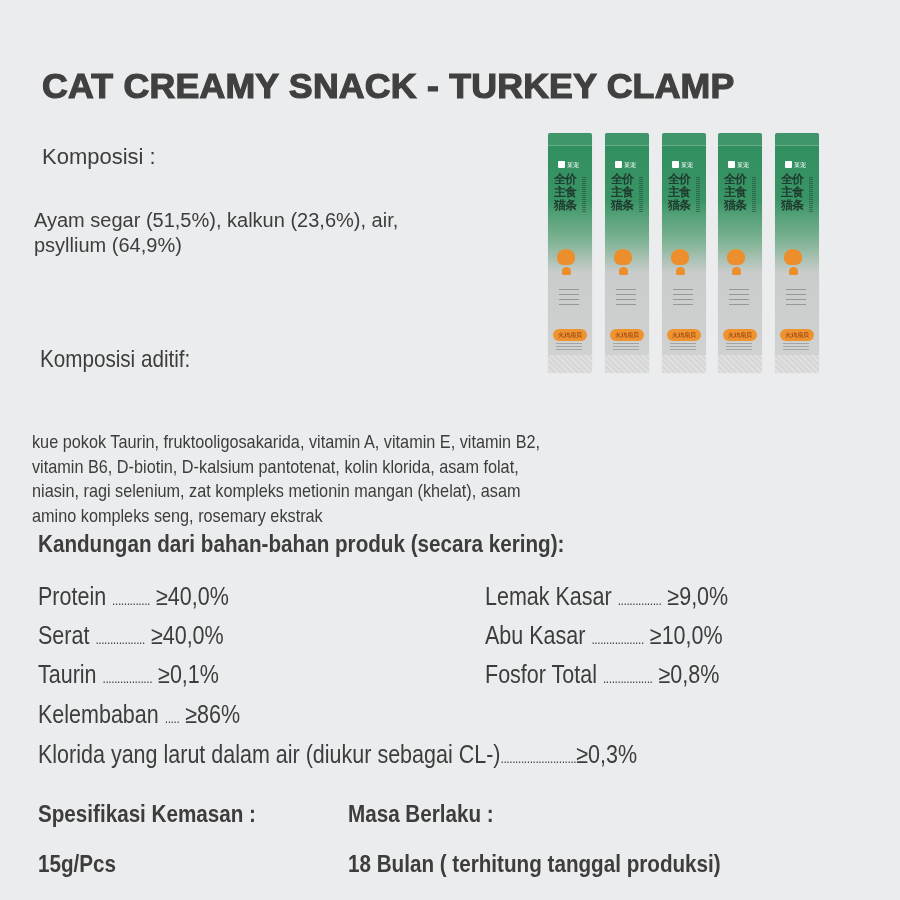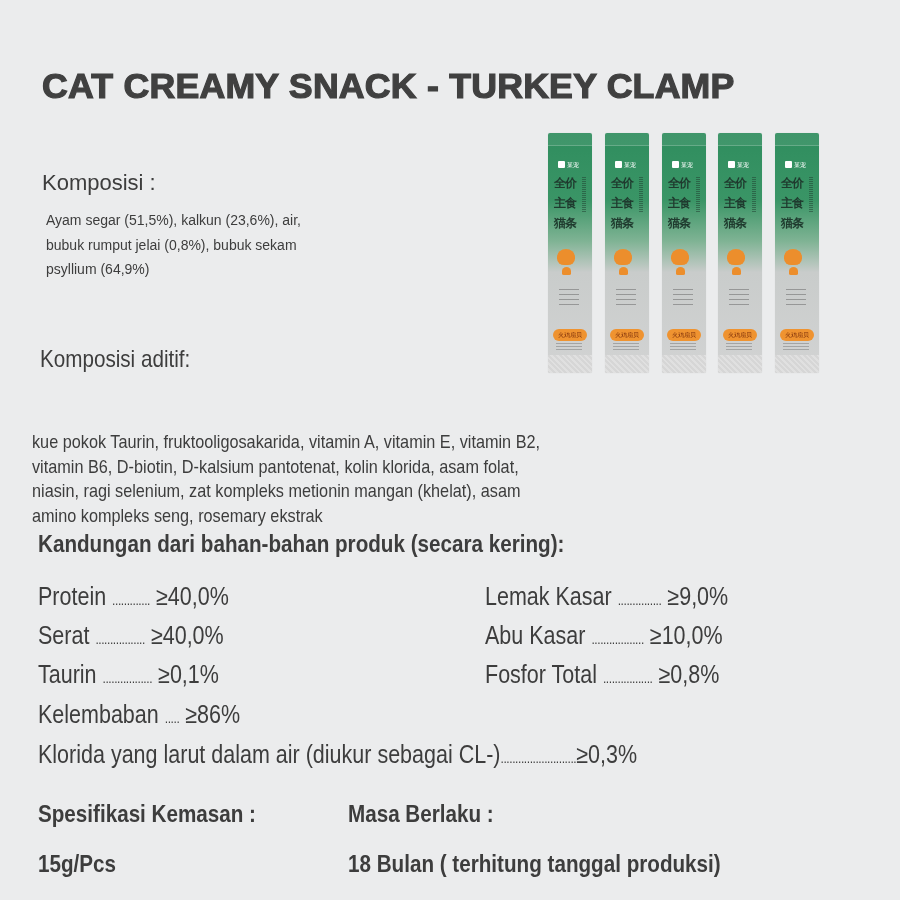--- a/index.html
+++ b/index.html
@@ -13,26 +13,26 @@
     .title {
       position: absolute; left: 42px; top: 66px;
       font-family: "Liberation Sans", sans-serif;
       font-weight: 900; font-size: 35px; letter-spacing: 0.2px;
       color: #404040;
       transform: scaleX(1.02); transform-origin: left top;
       -webkit-text-stroke: 1.2px #404040;
       white-space: nowrap;
     }
     .komp-label {
-      position: absolute; left: 42px; top: 170px;
+      position: absolute; left: 42px; top: 144px;
       font-size: 22px; color: #3d3d3d;
     }
     .komp-text {
-      position: absolute; left: 46px; top: 208px; width: 490px;
-      font-size: 14px; line-height: 24.5px; color: #3d3d3d;
+      position: absolute; left: 34px; top: 208px; width: 490px;
+      font-size: 20px; line-height: 24.5px; color: #3d3d3d;
     }
     .cond {
       font-family: "Liberation Sans", sans-serif;
       transform-origin: left top;
       white-space: nowrap;
     }
     .aditif-label {
       position: absolute; left: 40px; top: 345px;
       font-size: 24px; transform: scaleX(0.86);
     }
@@ -72,21 +72,21 @@
     }
     .sachet .logo {
       position: absolute; left: 10px; top: 28px; width: 7px; height: 7px;
       background: #fff; border-radius: 1px;
     }
     .sachet .brand {
       position: absolute; left: 19px; top: 28px; font-size: 6px; color: #fff;
     }
     .sachet .cn {
       position: absolute; left: 6px; top: 40px; width: 28px;
-      font-size: 12px; line-height: 20px; font-weight: bold; color: #1f3a2e;
+      font-size: 12px; line-height: 13px; font-weight: bold; color: #1f3a2e;
       font-family: "DejaVu Sans", sans-serif;
       letter-spacing: -1px;
     }
     .sachet .en {
       position: absolute; left: 34px; top: 44px; width: 4px; height: 36px;
       background: repeating-linear-gradient(to bottom, #1f3a2e 0 1px, transparent 1px 2px);
       opacity: 0.5;
     }
     .sachet .turkey {
       position: absolute; left: 9px; top: 116px; width: 18px; height: 16px;
@@ -114,21 +114,20 @@
     }
   </style>
 </head>
 <body>
 
 <div class="title">CAT CREAMY SNACK - TURKEY CLAMP</div>
 
 <div class="komp-label">Komposisi :</div>
 <div class="komp-text">
   <div>Ayam segar (51,5%), kalkun (23,6%), air,</div>
-  <div>bubuk rumput jelai (0,8%), bubuk sekam</div>
   <div>psyllium (64,9%)</div>
 </div>
 
 <div class="sachets">
   <div class="sachet" style="left:2px">
     <div class="crimp-top"></div>
     <div class="logo"></div>
     <div class="brand">某宠</div>
     <div class="cn">全价主食猫条</div>
     <div class="en"></div>

